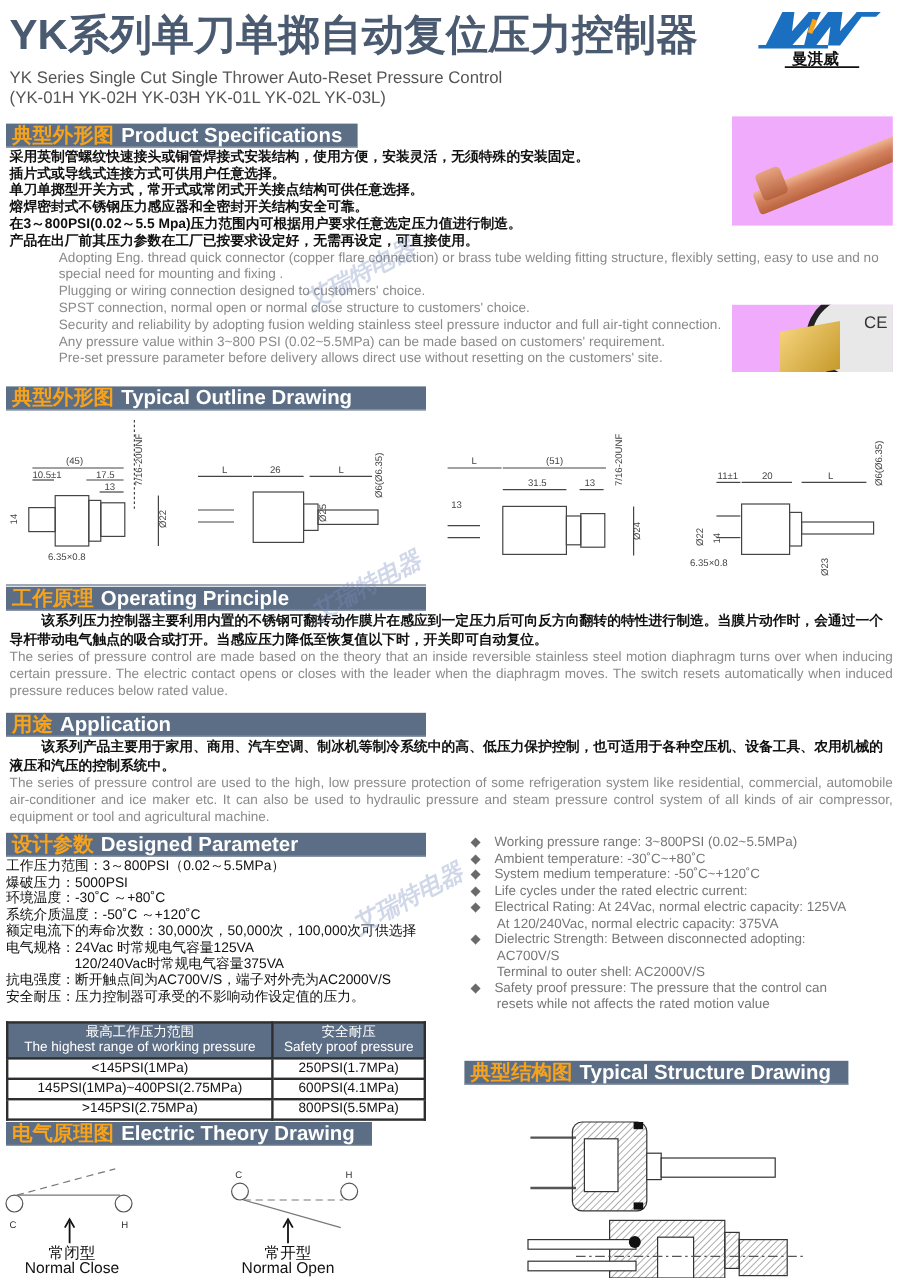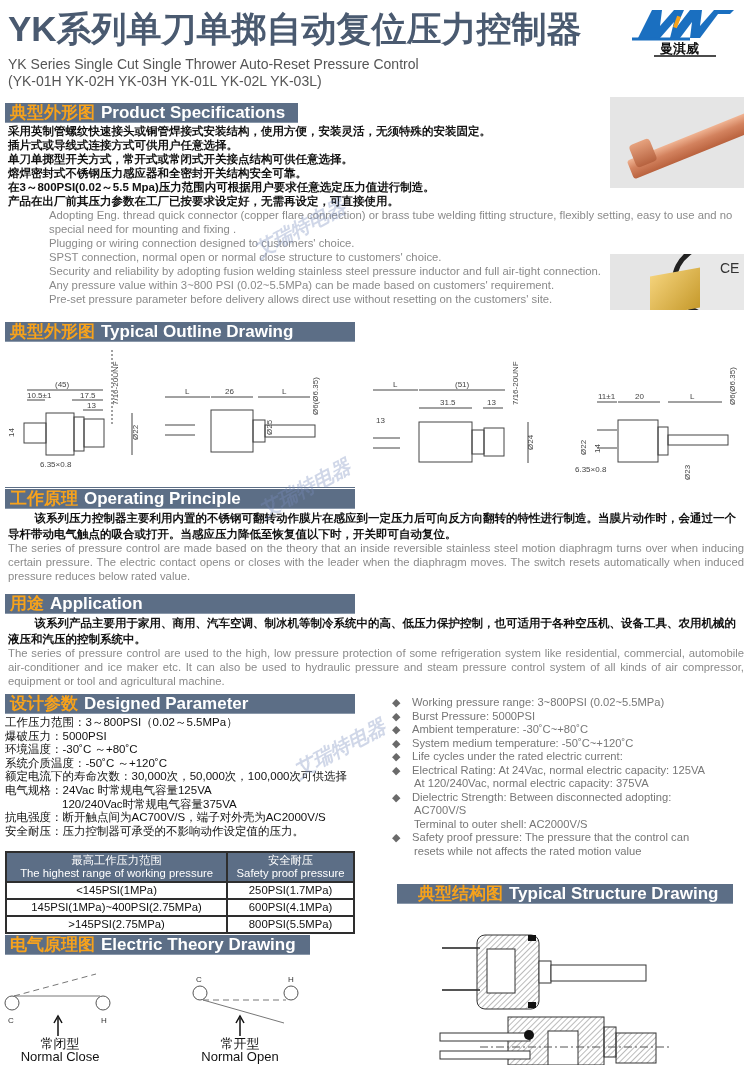--- a/index.html
+++ b/index.html
@@ -8,21 +8,21 @@
   .title-cn { left:8px; top:6px; font-size:35px; font-weight:bold; color:#4a5a70; letter-spacing:0px; white-space:nowrap; }
   .title-en { left:8px; top:56px; font-size:14px; color:#555; line-height:17px; }
   .logo { left:630px; top:6px; width:110px; height:52px; }
   .sec-bar { position:absolute; height:19px; background:#5c6e86; border-bottom:1px solid #8a98aa; white-space:nowrap; }
   .sec-bar .cn { color:#f7a21b; font-weight:bold; font-size:17px; margin-left:5px; line-height:19px; }
   .sec-bar .en { color:#ffffff; font-weight:bold; font-size:17px; margin-left:6px; line-height:19px; }
   .cn-list { font-size:11.5px; font-weight:bold; line-height:13.9px; color:#111; }
   .en-list { font-size:11.3px; line-height:14px; color:#8a8a8a;margin-left:41px; }
   .para-cn { font-size:11.5px; font-weight:bold; line-height:15.5px; color:#111; text-indent:2.3em; }
   .para-en { font-size:11.3px; line-height:14px; color:#8a8a8a; text-align:justify; }
-  .photo { background:#e5e5e5; overflow:hidden; }
+  .photo { background:#f0abfc; overflow:hidden; }
   .pipe { position:absolute; background:linear-gradient(#f0b493,#d3825e 45%,#b9623e); border-radius:3px; transform:rotate(-22deg); }
   .param-cn { font-size:11.5px; line-height:13.6px; color:#111; }
   .param-en { font-size:11.2px; line-height:13.5px; color:#777; }
   .param-en li { list-style:none; position:relative; padding-left:20px; }
   .param-en li::before { content:"\25C6"; position:absolute; left:0; color:#6a6a6a; font-size:11px; }
   .param-en .cont { padding-left:22px; }
   table.ptab { border-collapse:collapse; font-size:11.3px; }
   table.ptab th { background:#5c6e86; color:#fff; font-weight:normal; border:2px solid #2e2e2e; padding:1px 2px; line-height:13px; text-align:center; }
   table.ptab td { border:2px solid #2e2e2e; text-align:center; padding:1px 2px; line-height:13px; color:#111; }
   .drw { stroke:#444; stroke-width:1; fill:none; }
@@ -181,21 +181,20 @@
   <div>环境温度：-30˚C ～+80˚C</div>
   <div>系统介质温度：-50˚C ～+120˚C</div>
   <div>额定电流下的寿命次数：30,000次，50,000次，100,000次可供选择</div>
   <div>电气规格：24Vac 时常规电气容量125VA</div>
   <div style="padding-left:57px;">120/240Vac时常规电气容量375VA</div>
   <div>抗电强度：断开触点间为AC700V/S，端子对外壳为AC2000V/S</div>
   <div>安全耐压：压力控制器可承受的不影响动作设定值的压力。</div>
 </div>
 <ul class="abs param-en" style="left:392px; top:696px; width:350px; margin:0; padding:0;">
   <li><span>Working pressure range: 3~800PSI  (0.02~5.5MPa)</span></li>
-  <li><span>Burst Pressure: 5000PSI</span></li>
   <li><span>Ambient temperature: -30˚C~+80˚C</span></li>
   <li><span>System medium temperature: -50˚C~+120˚C</span></li>
   <li><span>Life cycles under the rated electric current:</span></li>
   <li><span>Electrical Rating: At 24Vac, normal electric capacity: 125VA</span><div style="padding-left:2px;">At 120/240Vac, normal electric capacity: 375VA</div></li>
   <li><span>Dielectric Strength: Between disconnected adopting:</span><div style="padding-left:2px;">AC700V/S</div><div style="padding-left:2px;">Terminal to outer shell: AC2000V/S</div></li>
   <li><span>Safety proof pressure: The pressure that the control can</span><div style="padding-left:2px;">resets while not affects the rated motion value</div></li>
 </ul>
 
 <table class="ptab abs" style="left:5px; top:851px; width:350px;">
   <thead>
@@ -253,21 +252,21 @@
 </svg>
 <div class="abs" style="left:20px; top:1037px; width:80px; text-align:center; font-size:13px; line-height:13px; color:#111;">
   <div>常闭型</div>
     <div>Normal Close</div>
 </div>
 <div class="abs" style="left:200px; top:1037px; width:80px; text-align:center; font-size:13px; line-height:13px; color:#111;">
   <div>常开型</div>
     <div>Normal Open</div>
 </div>
 
-<div class="sec-bar" style="left:397px; top:884px; width:320px;padding-left:16px;">
+<div class="sec-bar" style="left:387px; top:884px; width:320px;">
   <span class="cn">典型结构图</span><span class="en">Typical Structure Drawing</span>
 </div>
 <svg class="abs" style="left:380px; top:905px;" width="370" height="160">
   <defs>
     <pattern id="hatch" width="4" height="4" patternUnits="userSpaceOnUse" patternTransform="rotate(45)">
       <line x1="0" y1="0" x2="0" y2="4" stroke="#777" stroke-width="1"></line>
     </pattern>
   </defs>
   <g>
     <line x1="62" y1="43" x2="100" y2="43" stroke="#555" stroke-width="2"></line>

